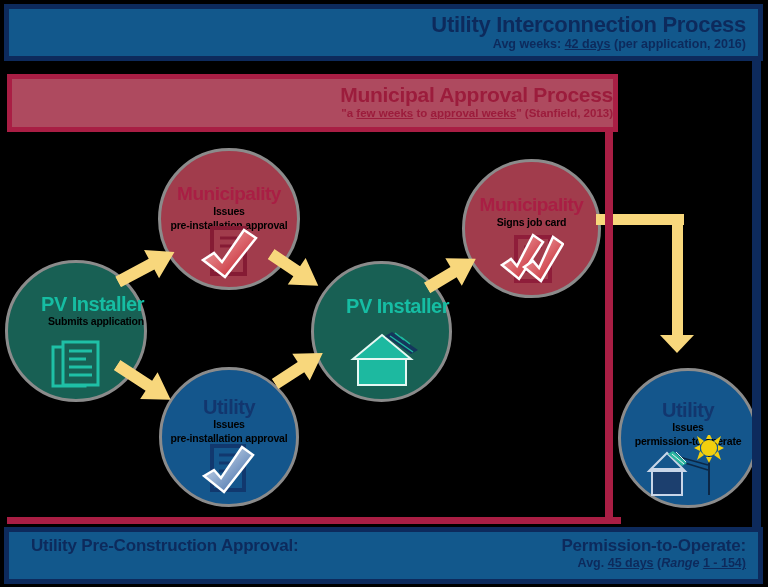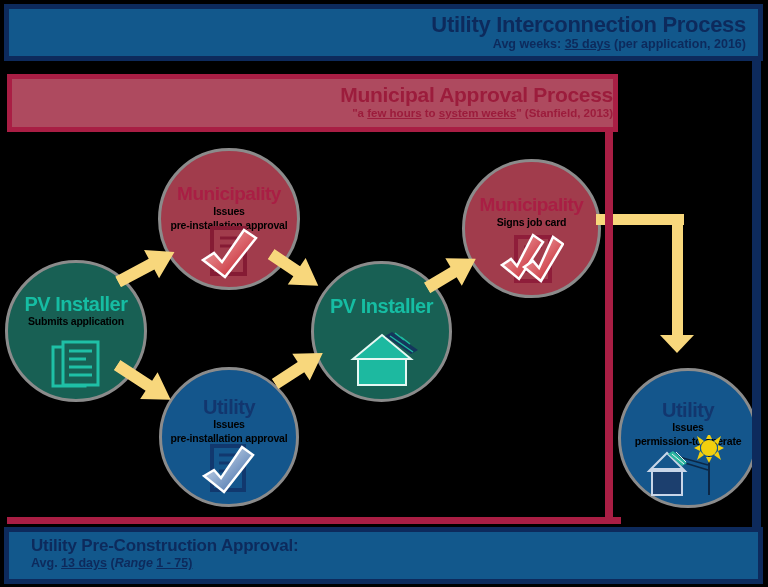--- a/index.html
+++ b/index.html
@@ -42,21 +42,21 @@
   .vline-navy{position:absolute;left:752px;top:60px;width:9px;height:467px;background:var(--navy,#0d2a5c);z-index:5;}
   
   .node{
     position:absolute;border-radius:50%;
     border:3px solid var(--circle-border,#8b8b8b);
     box-sizing:border-box;text-align:center;z-index:3;
   }
   .node .title{font-weight:bold;font-size:20px;letter-spacing:-0.5px;line-height:1.1;}
   .node .line{font-size:10.5px;font-weight:bold;color:#000;line-height:1.3;letter-spacing:-0.2px;white-space:nowrap;}
   .node .icon{position:absolute;left:50%;transform:translateX(-50%);}
-  .node.teal{background:var(--circle-teal,#186054);}
+  .node.teal{background:var(--circle-teal,#186054);text-align:right;}
   .node.teal .title{color:var(--teal-title,#16bda3);}
   .node.crimson{background:var(--circle-crimson,#a13c4c);}
   .node.crimson .title{color:var(--circle-crimson-title,#a91e44);font-size:19px;}
   .node.blue{background:var(--circle-blue,#14568c);}
   .node.blue .title{color:var(--blue-title,#12366e);}
   #pv1{left:5px;top:260px;width:142px;height:142px;padding-top:30px;}
   #mun1{left:158px;top:148px;width:142px;height:142px;padding-top:33px;}
   #util1{left:159px;top:367px;width:140px;height:140px;padding-top:26px;}
   #pv2{left:311px;top:261px;width:141px;height:141px;padding-top:31px;}
   #mun2{left:462px;top:159px;width:139px;height:139px;padding-top:33px;}
@@ -81,26 +81,26 @@
     border-left:17px solid transparent;border-right:17px solid transparent;
     border-top:18px solid var(--arrow-yellow,#f8d77c);z-index:4;}
 </style>
 </head>
 <body>
 
 <div class="canvas">
 
   <div class="banner top-banner">
     <div class="bt">Utility Interconnection Process</div>
-    <div class="bs"><span>Avg weeks: </span><span class="u">35 days</span><span> (per application, 2016)</span></div>
+    <div class="bs"><span>Avg weeks: </span><span class="u">42 days</span><span> (per application, 2016)</span></div>
   </div>
 
   <div class="banner muni-banner">
     <div class="bt">Municipal Approval Process</div>
-    <div class="bs"><span>"a </span><span class="u">few hours</span><span> to </span><span class="u">system weeks</span><span>" (Stanfield, 2013)</span></div>
+    <div class="bs"><span>"a </span><span class="u">few weeks</span><span> to </span><span class="u">approval weeks</span><span>" (Stanfield, 2013)</span></div>
   </div>
 
   <div class="vline-crimson"></div>
   <div class="hline-crimson"></div>
   <div class="vline-navy"></div>
 
   <svg id="a1" class="arrow" width="64" height="34" viewBox="0 0 64 34">
       <polygon points="0,11 38,11 38,1 64,17 38,33 38,23 0,23"></polygon>
     </svg>
   <svg id="a2" class="arrow" width="64" height="34" viewBox="0 0 64 34">
@@ -217,17 +217,20 @@
         <polygon points="58,6 54,10 51,1"></polygon>
         <polygon points="68,20 72,16 75,25"></polygon>
         <polygon points="58,20 54,16 51,25"></polygon>
       </g>
     </svg>
   </div>
 
   <div class="banner bottom-banner">
     <div class="blk">
       <div class="bt">Utility Pre-Construction Approval:</div>
-      <div class="bs"><span>Avg. </span><span class="u">13 days</span><span> (</span><span class="it">Range</span><span> </span><span class="u">1 - 75)</span></div>
     </div>
+    <div class="blk right">
+      <div class="bt">Permission-to-Operate:</div>
+      <div class="bs"><span>Avg. </span><span class="u">45 days</span><span> (</span><span class="it">Range</span><span> </span><span class="u">1 - 154)</span></div>
+    </div>
   </div>
 
 </div>
 
 </body></html>

